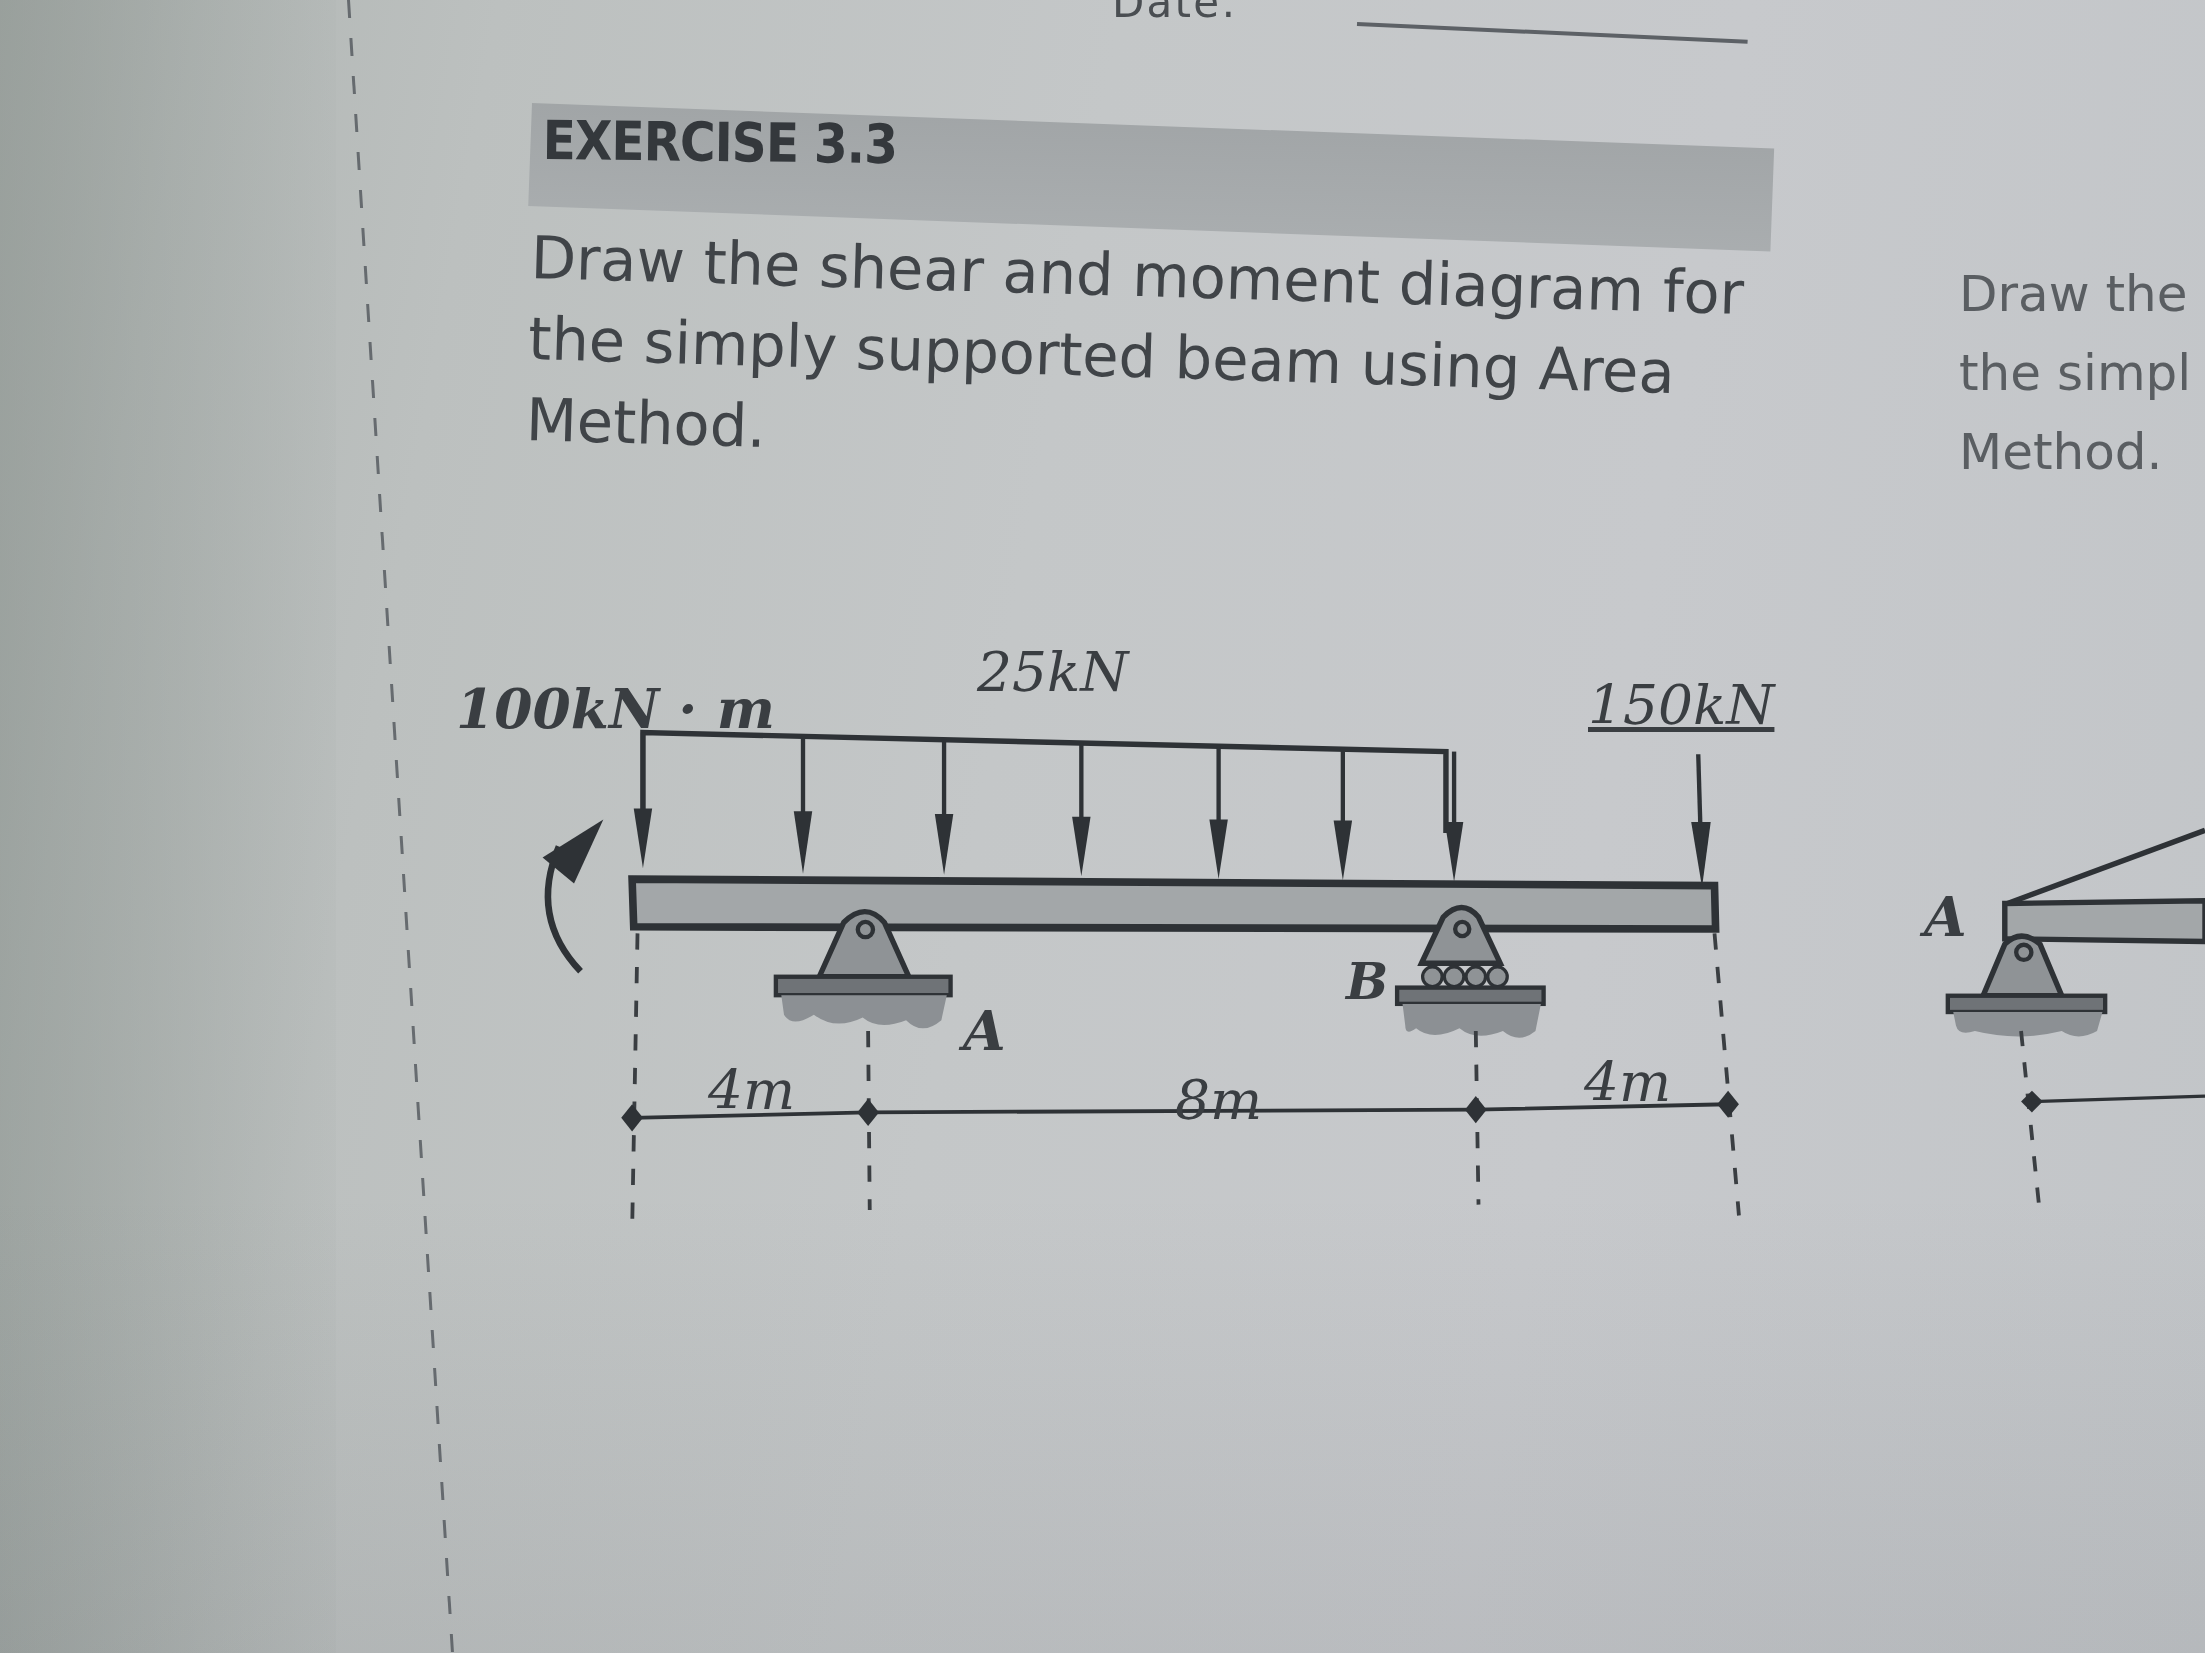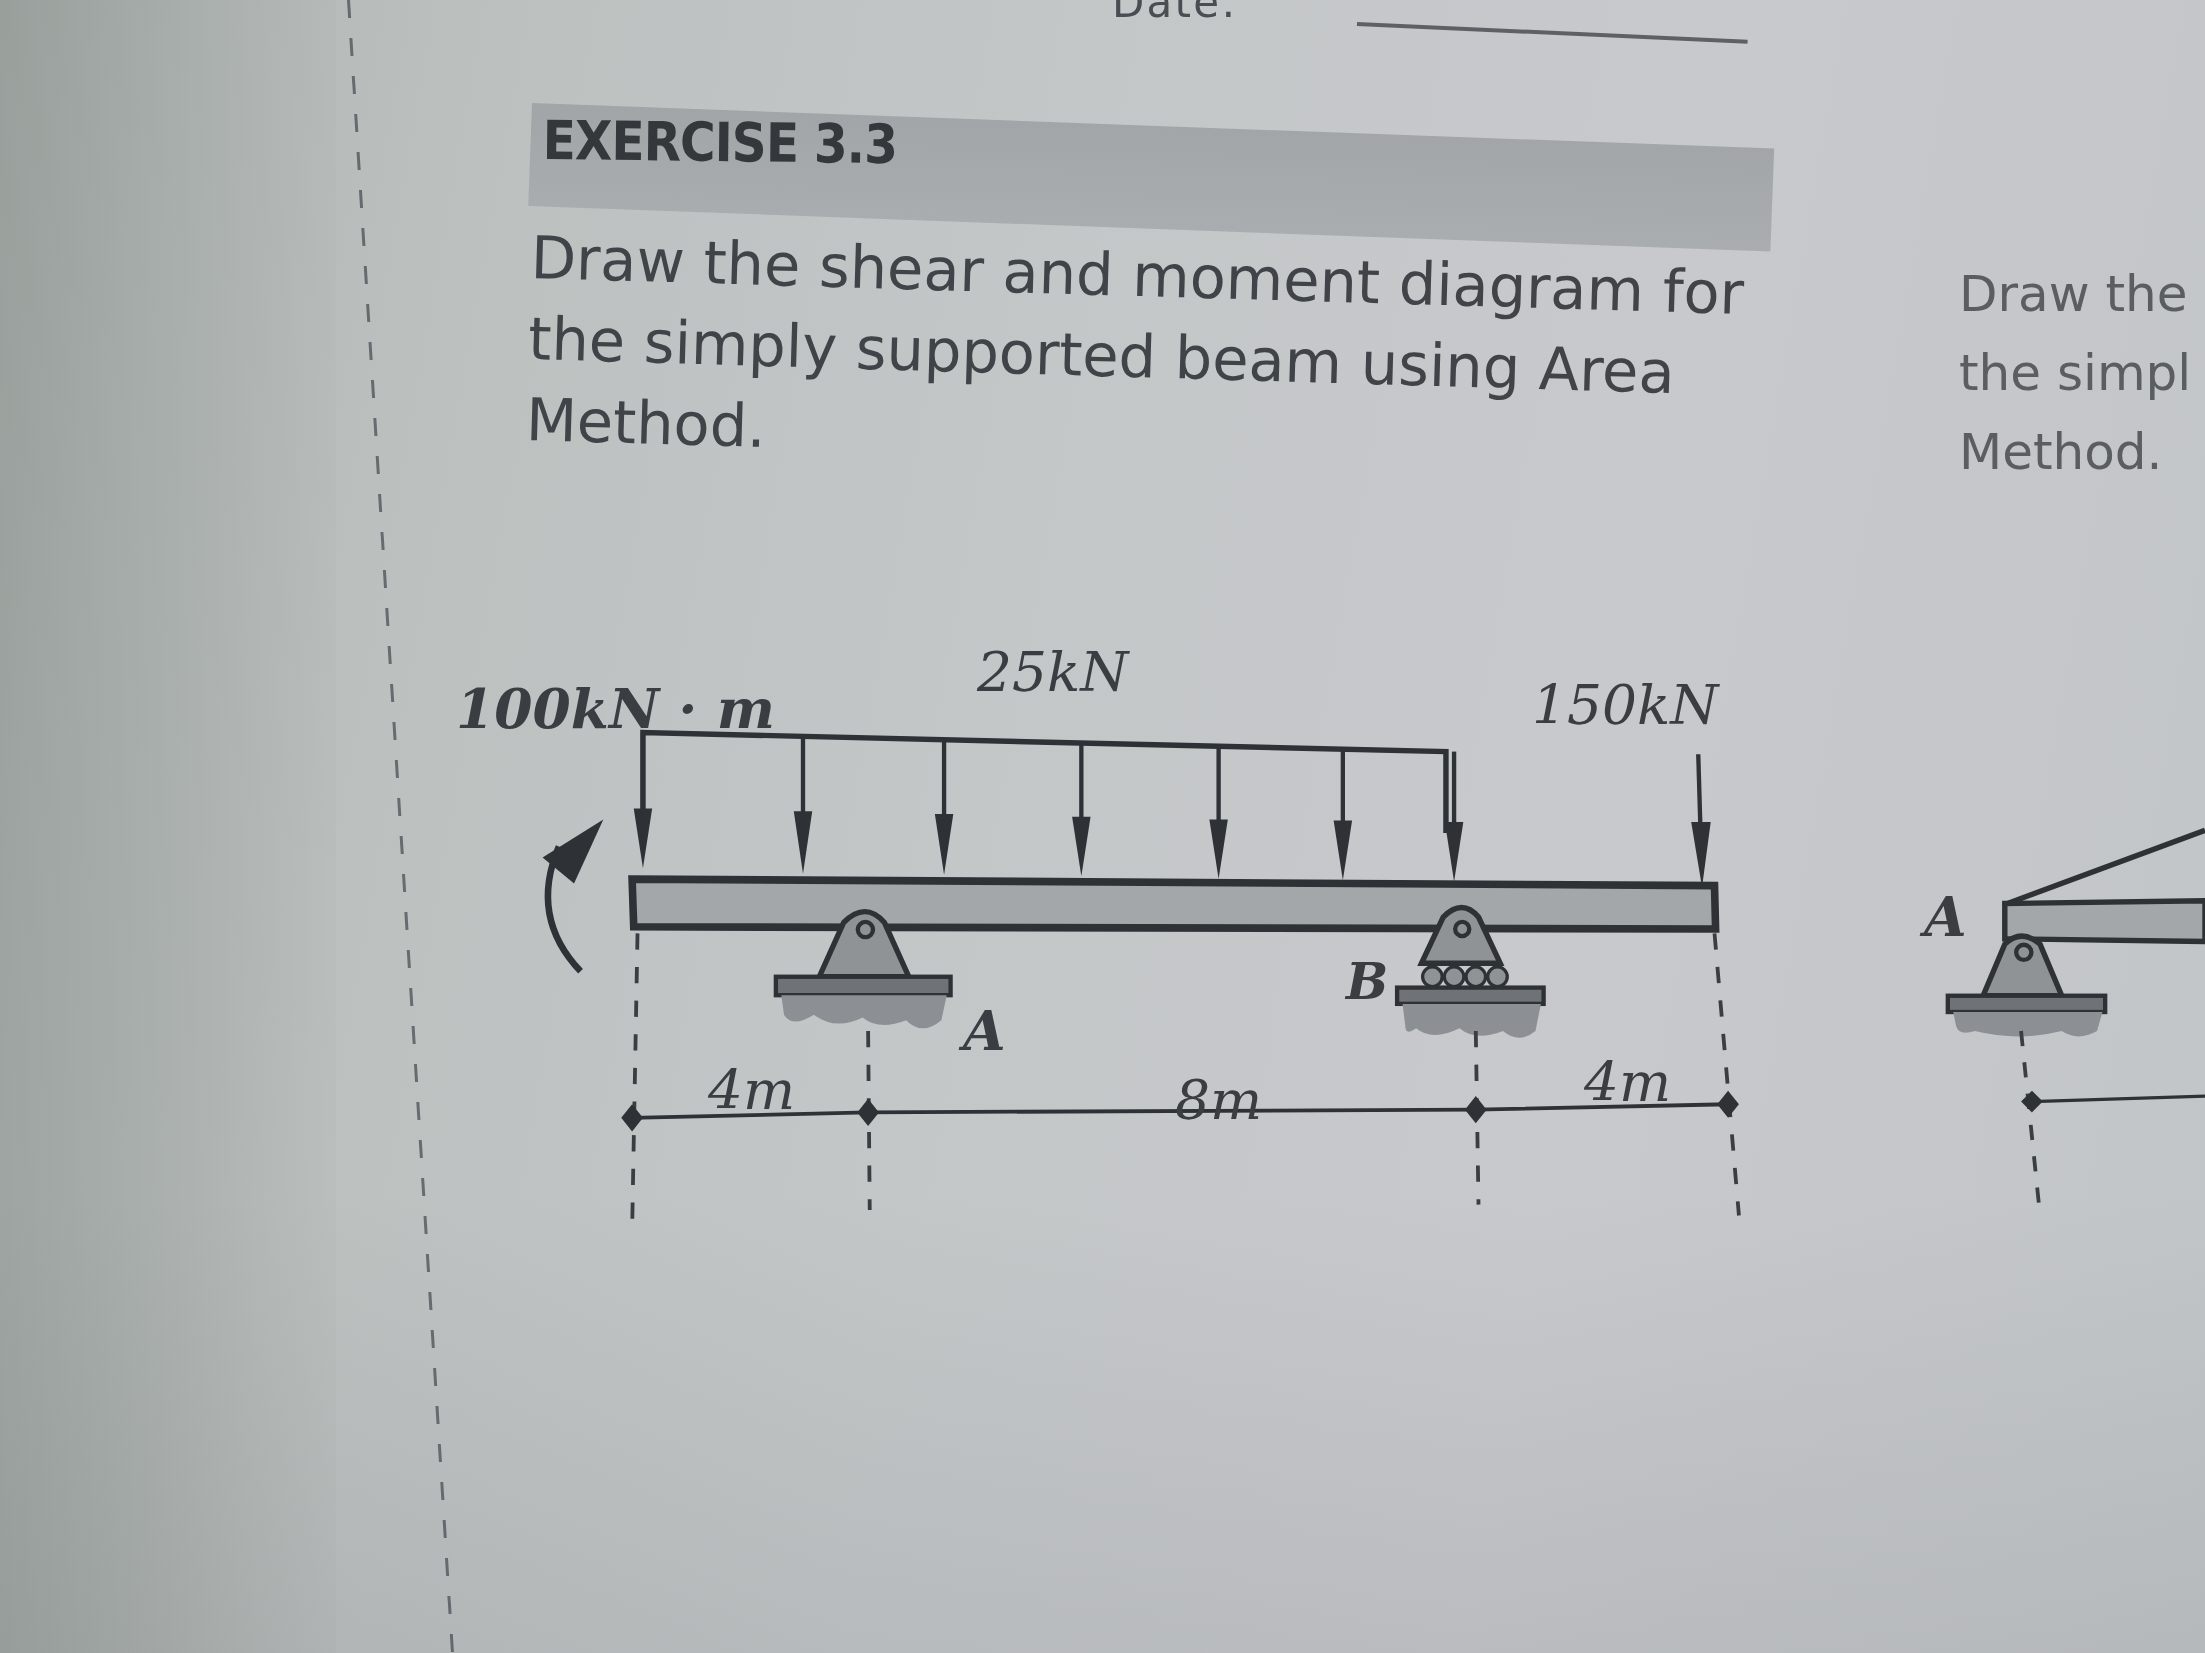--- a/index.html
+++ b/index.html
@@ -154,21 +154,21 @@
     <polyline points="1165,2060 1600,2050 2720,2045 3185,2035" fill="none" stroke="#2e3236" stroke-width="7"></polyline>
     <path d="M1145,2060 L1165,2035 L1185,2060 L1165,2085 Z"></path>
     <path d="M1580,2050 L1600,2025 L1620,2050 L1600,2075 Z"></path>
     <path d="M2700,2045 L2720,2020 L2740,2045 L2720,2070 Z"></path>
     <path d="M3165,2035 L3185,2010 L3205,2035 L3185,2060 Z"></path>
   </g>
 </svg>
 
 <div class="lbl" style="left:456px; top:676px;font-weight:bold;"><i>100kN · m</i></div>
 <div class="lbl" style="left:977px; top:640px;"><i>25kN</i></div>
-<div class="lbl" style="left:1532px; top:673px;"><i>150kN</i></div>
+<div class="lbl" style="left:1588px; top:673px;text-decoration:underline;"><i>150kN</i></div>
 <div class="lbl" style="left:963px; top:998px; font-weight:bold;"><i>A</i></div>
 <div class="lbl" style="left:1346px; top:952px; font-weight:bold; font-size:50px;"><i>B</i></div>
 <div class="lbl" style="left:708px; top:1058px;"><i>4m</i></div>
 <div class="lbl" style="left:1175px; top:1045px;margin-top:23px;"><i>8m</i></div>
 <div class="lbl" style="left:1584px; top:1050px;"><i>4m</i></div>
 
 <svg class="diagram-right" width="2205" height="1654" viewBox="0 0 4064 3048">
   <g stroke="#2e3236" stroke-width="10">
     <line x1="3700" y1="1665" x2="4064" y2="1530"></line>
     <path d="M3695,1665 L4064,1660 L4064,1735 L3695,1730 Z" fill="#a3a7a9"></path>

